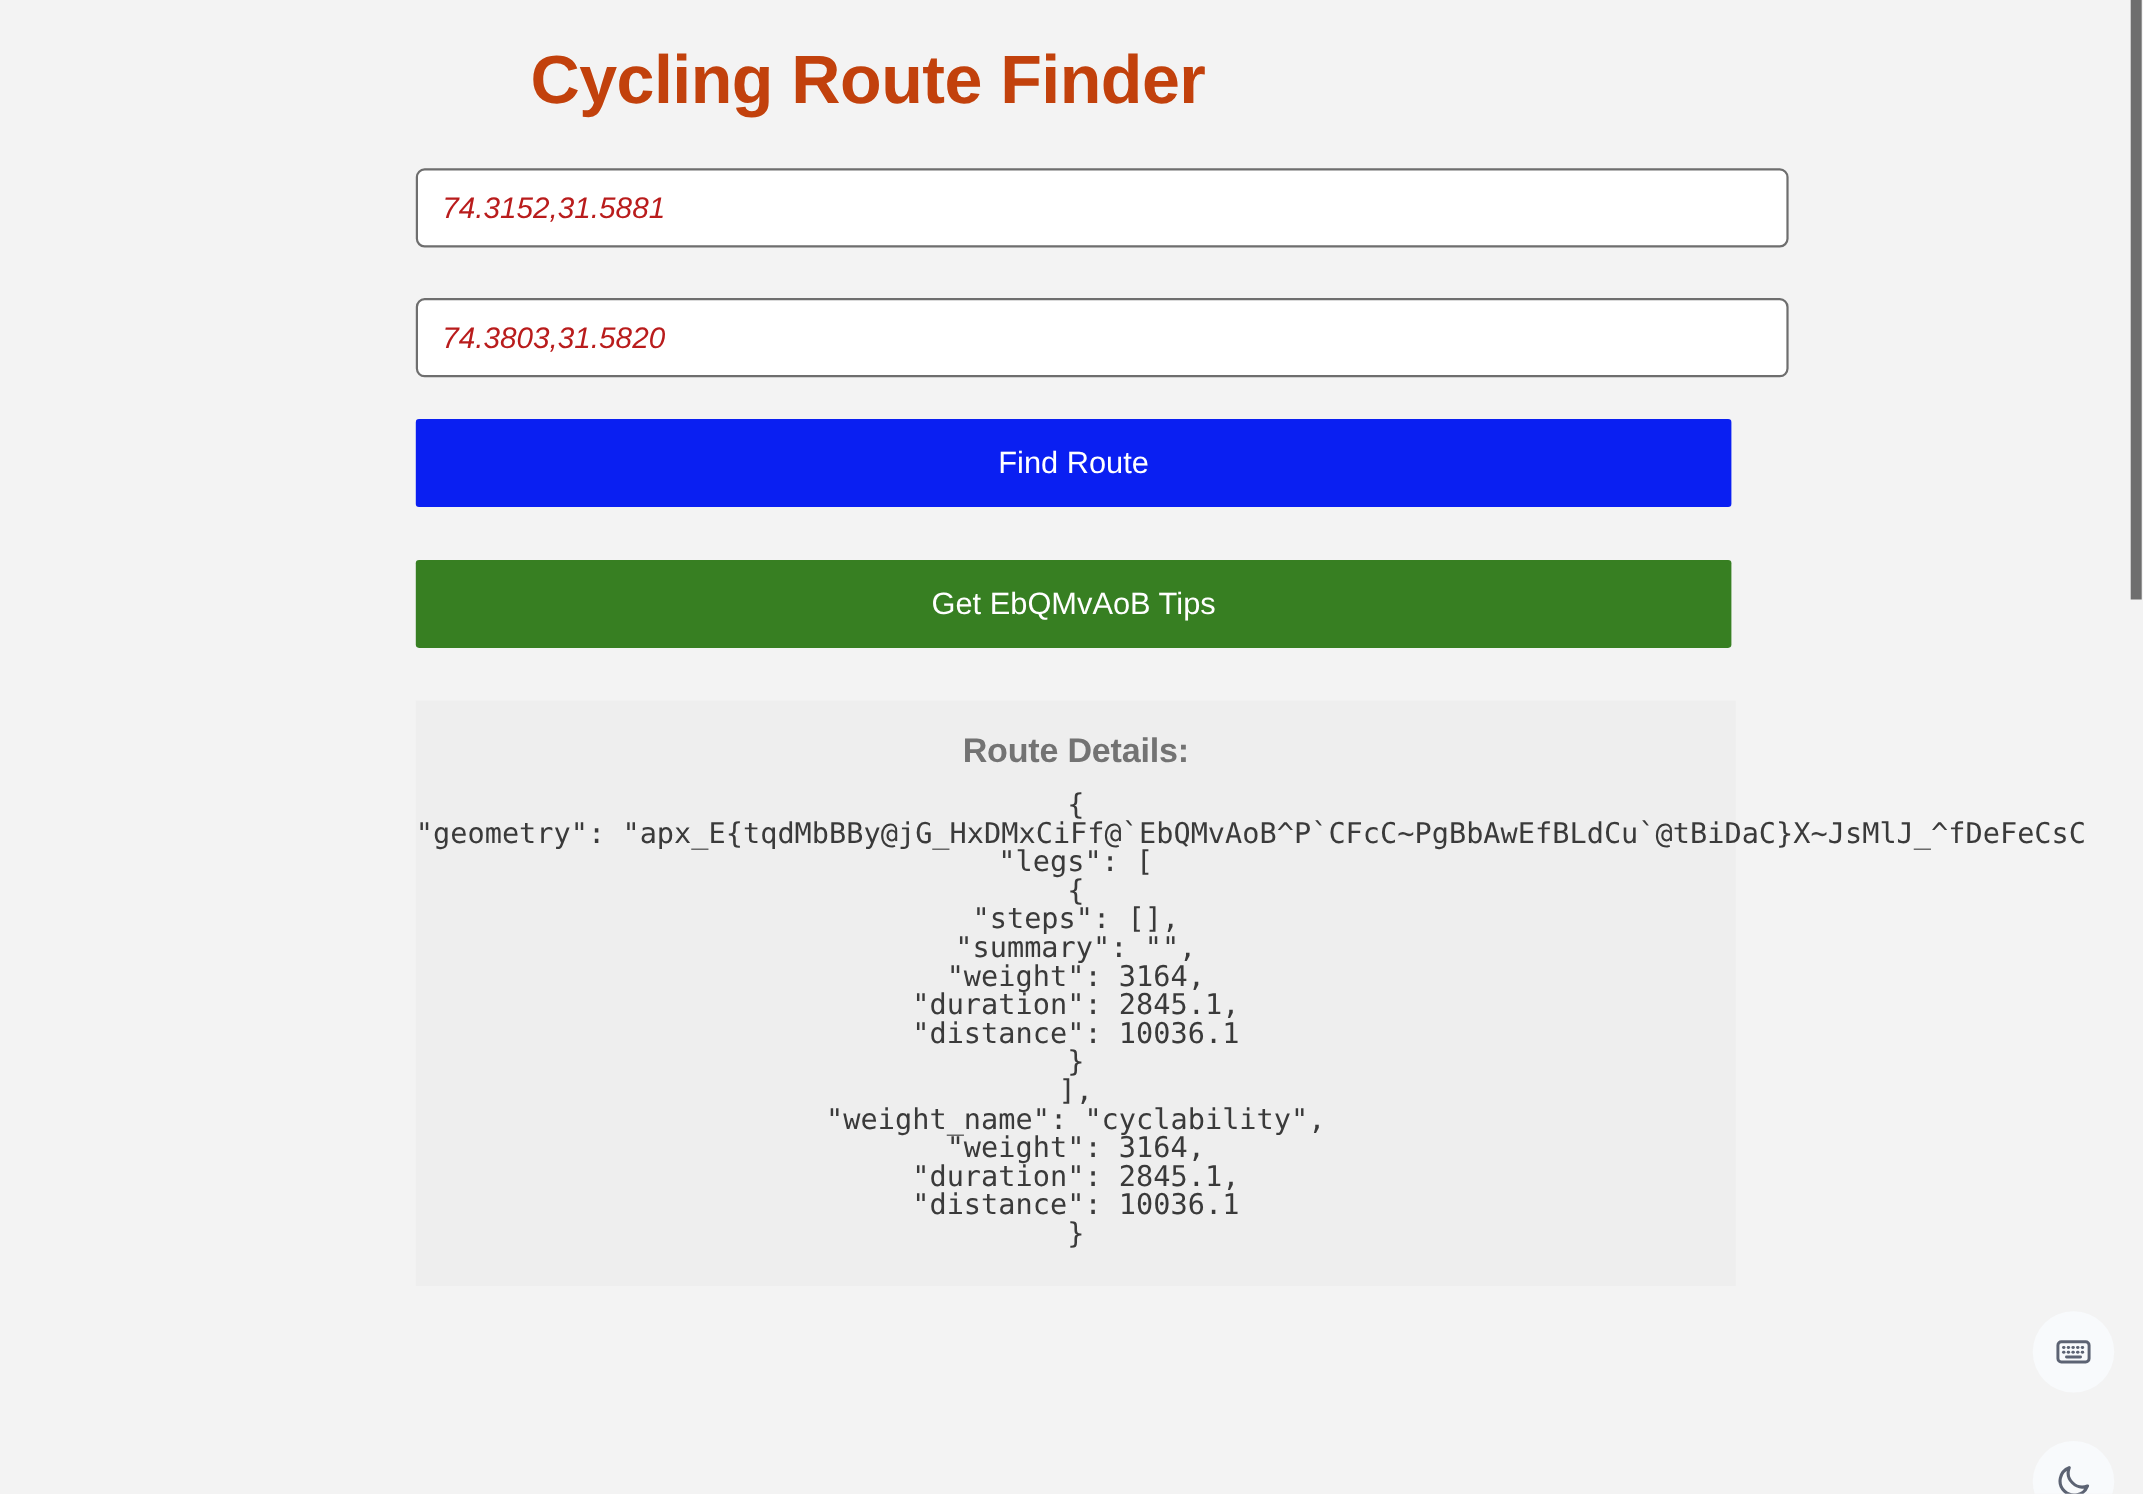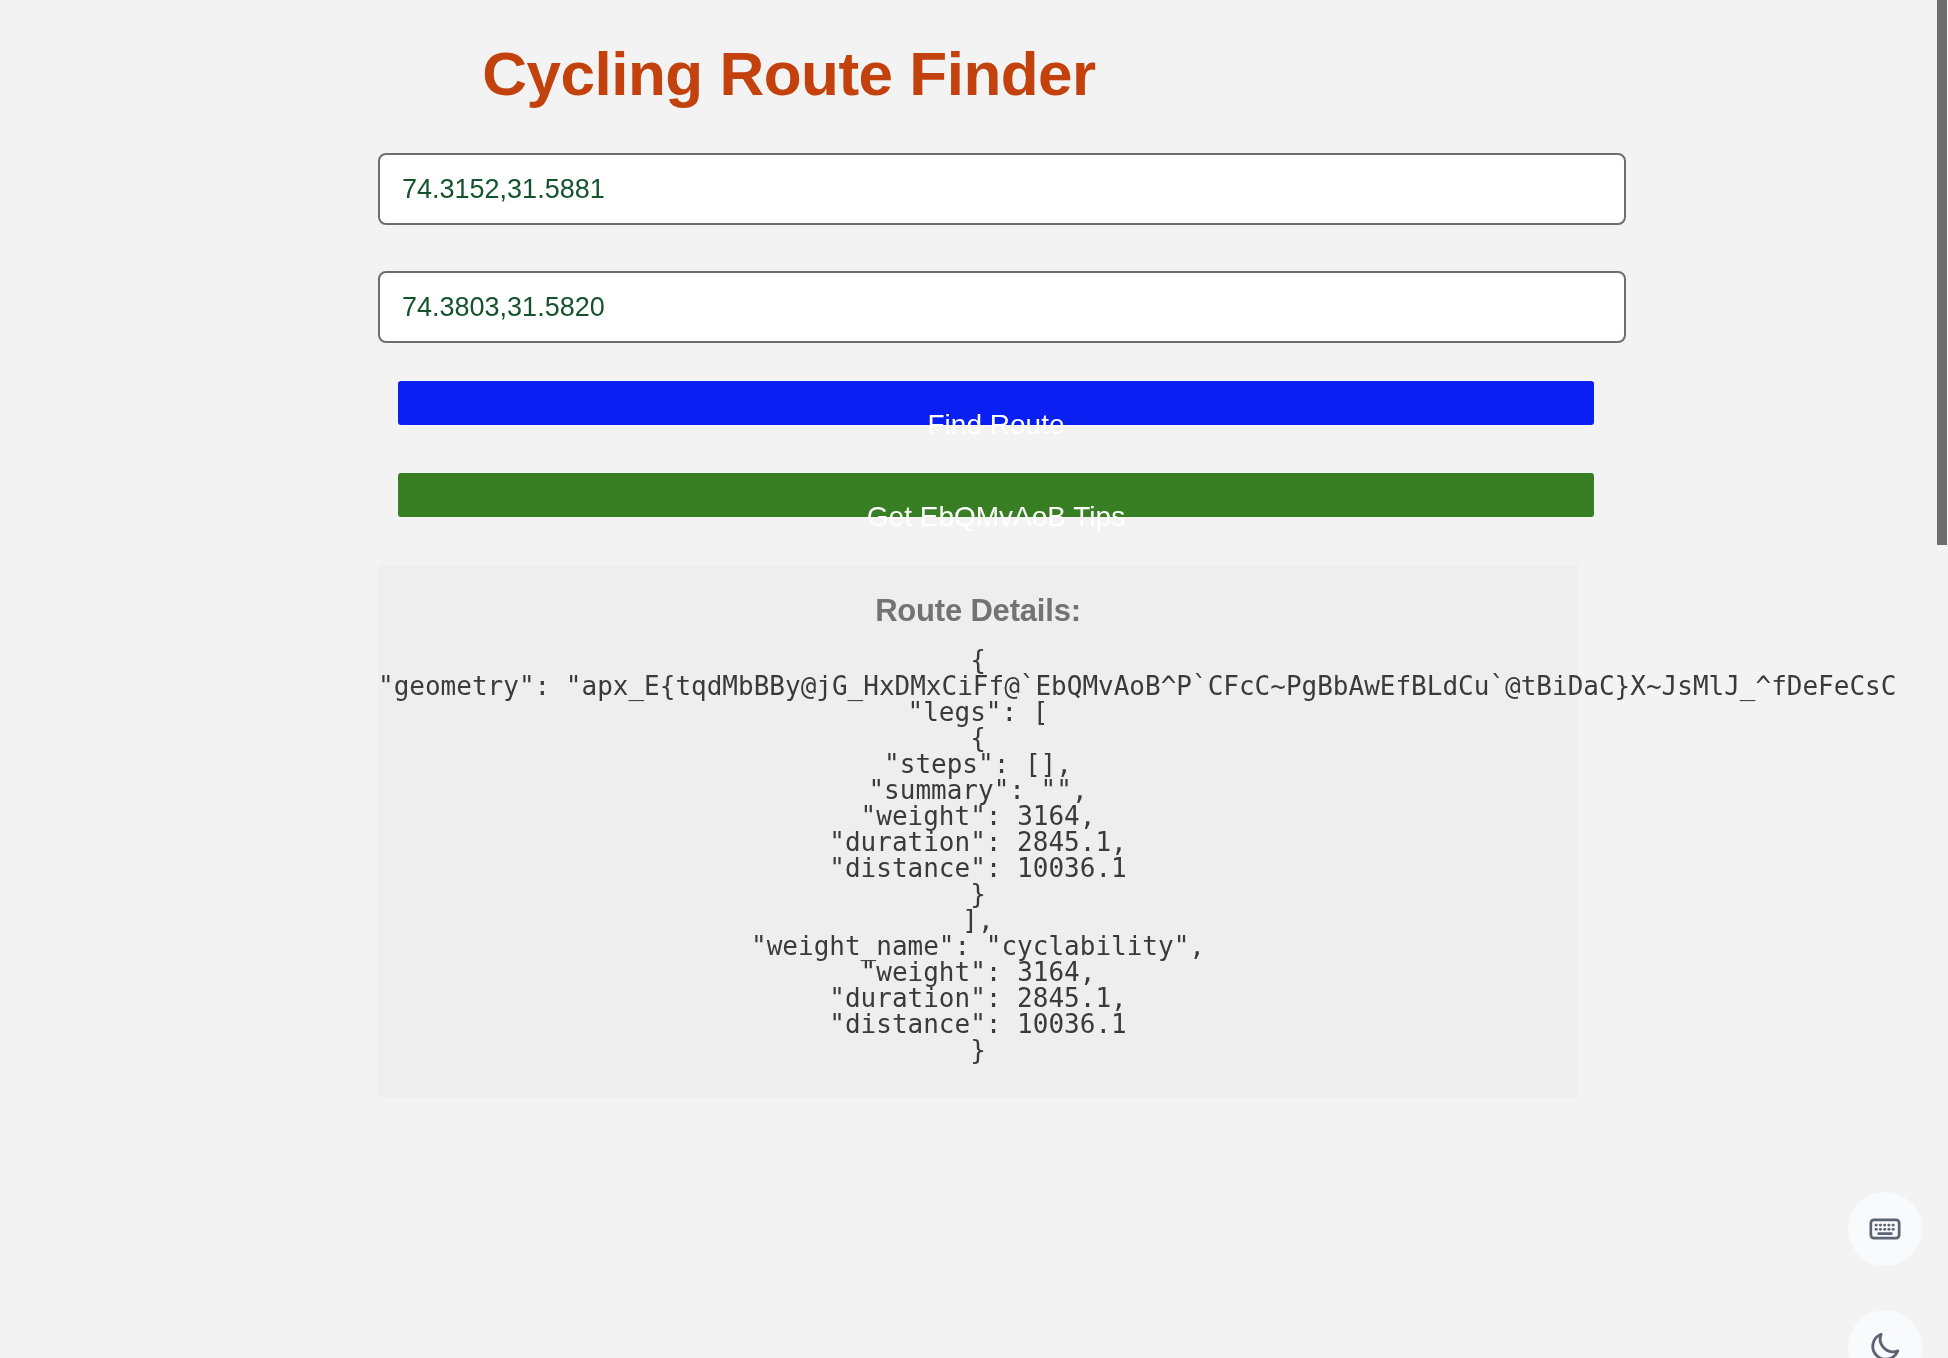--- a/index.html
+++ b/index.html
@@ -58,45 +58,45 @@
     display: block;
     width: 1248px;
     height: 72px;
     margin: 0 0 0 0;
     background: #ffffff;
     border: 2px solid #6e6e6e;
     border-radius: 8px;
     padding: 0 22px;
     font-family: "Liberation Sans", sans-serif;
     font-size: 27px;
-    color: #14532d;
+    color: #b91c1c;
     outline: none;
+    font-style: italic;
   }
   .field::placeholder { color: #9a9a9a; }
 
   .gap-a { height: 44px; }
   .gap-b { height: 46px; }
   .gap-c { height: 38px; }
   .gap-d { height: 48px; }
 
   
   .btn {
     display: block;
     width: 1196px;
-    height: 44px;
+    height: 80px;
     border: none;
     border-radius: 3px;
     color: #ffffff;
     font-family: "Liberation Sans", sans-serif;
     font-size: 28px;
     line-height: 64px;
     text-align: center;
     cursor: pointer;
-    padding: 12px;
-    margin-left: 20px;
+    padding: 0;
   }
   .btn-find { background: #0a1ff2; }
   .btn-tips { background: #377f22; }
 
   
   .result-panel {
     width: 1200px;
     margin: 0 0 0 378px;
     background: #eeeeee;
     padding: 28px 0 34px 0;

